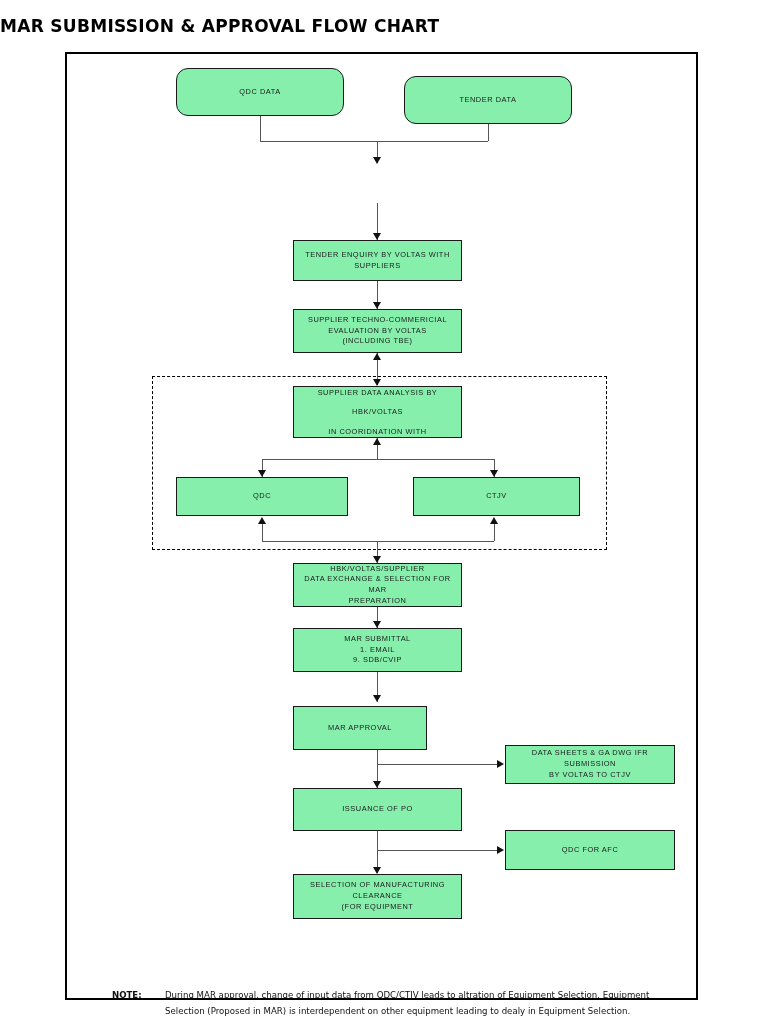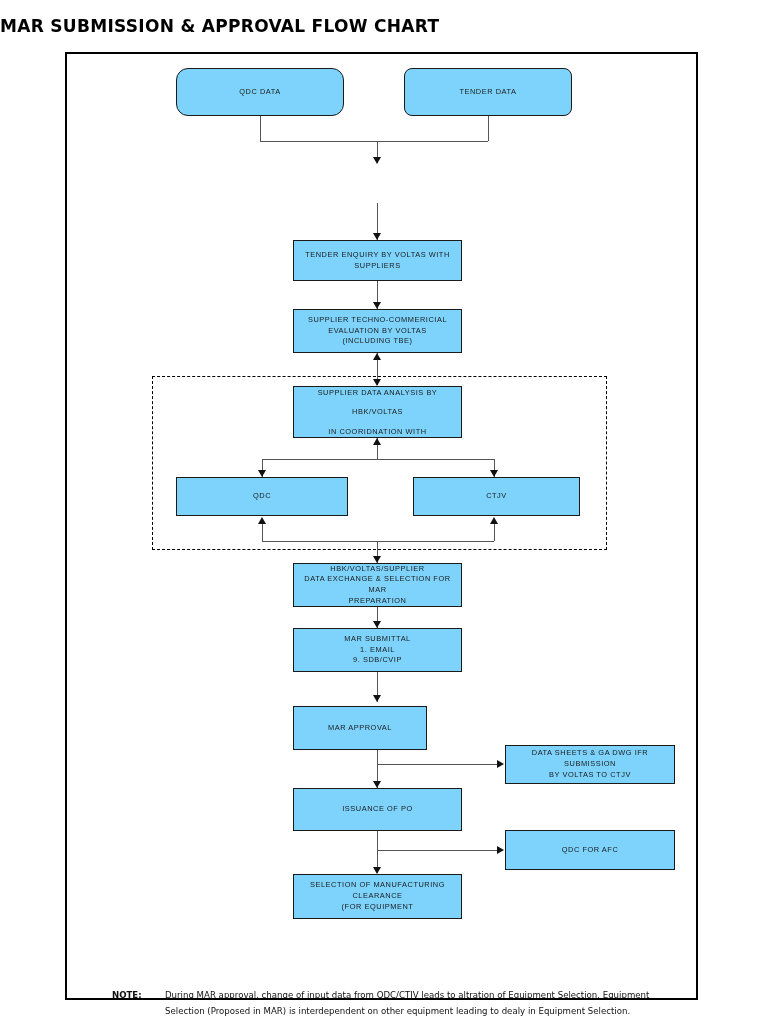--- a/index.html
+++ b/index.html
@@ -43,21 +43,21 @@
     left: 152px; top: 376px;
     width: 455px; height: 174px;
     border: 1.6px dashed #000;
     background: transparent;
   }
 
   
   .node {
     position: absolute;
     border: 1.4px solid #1a1a1a;
-    background: #7dd3fc;
+    background: #86efac;
     display: flex;
     align-items: center;
     justify-content: center;
     text-align: center;
     color: #1a1a1a;
     font-size: 7.4px;
     letter-spacing: 0.55px;
     line-height: 1.45;
     font-family: "Liberation Sans", sans-serif;
     padding: 2px 4px;
@@ -128,21 +128,21 @@
   <div id="chart-title">MAR SUBMISSION &amp; APPROVAL FLOW CHART</div>
 
   <div id="outer-frame"></div>
 
   <div id="dashed-group"></div>
 
   <div class="node rounded" style="left:176px; top:68px; width:168px; height:48px;">
     <span class="label">QDC DATA</span>
   </div>
 
-  <div class="node rounded" style="left:404px; top:68px; width:168px; height:48px;border-radius:8px;">
+  <div class="node rounded" style="left:404px; top:76px; width:168px; height:48px;">
     <span class="label">TENDER DATA</span>
   </div>
 
   <div class="vline" style="left:260px; top:116px; height:25px;"></div>
   <div class="vline" style="left:488px; top:116px; height:25px;"></div>
   <div class="hline" style="left:260px; top:141px; width:228px;"></div>
   <div class="vline" style="left:377px; top:141px; height:22px;"></div>
   <div class="arrow-down" style="left:373px; top:157px;"></div>
 
 

